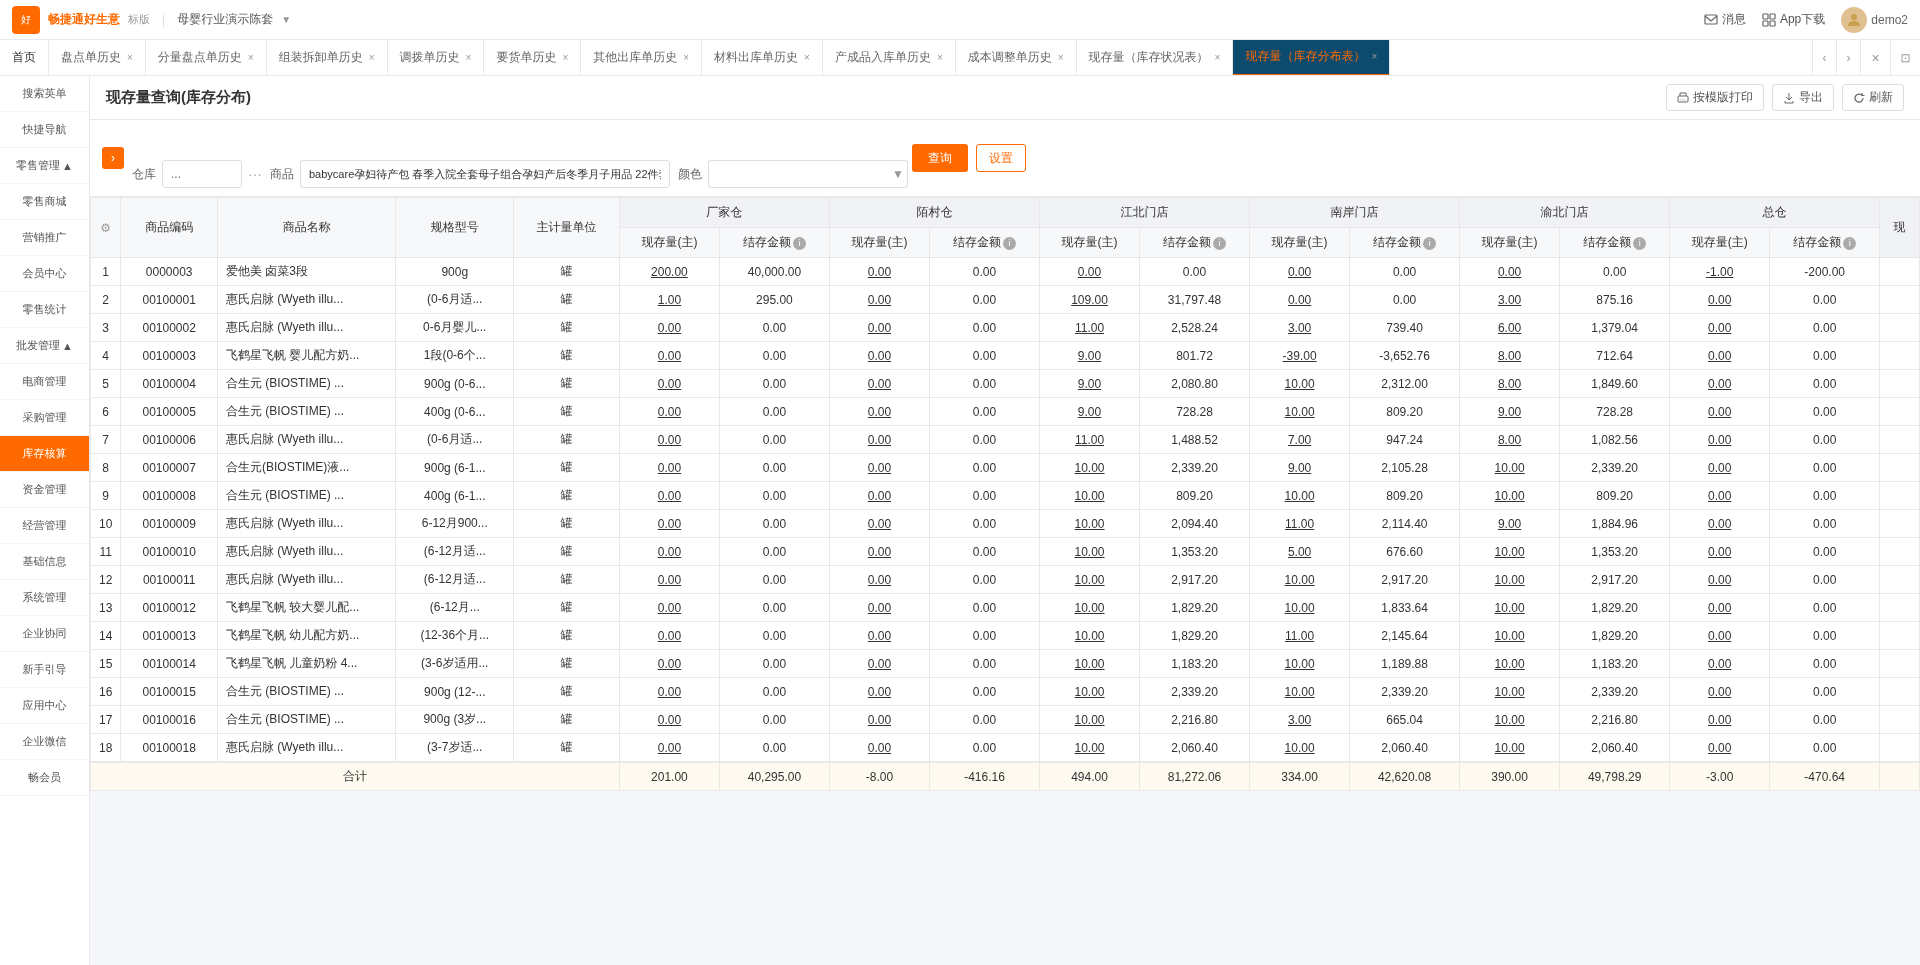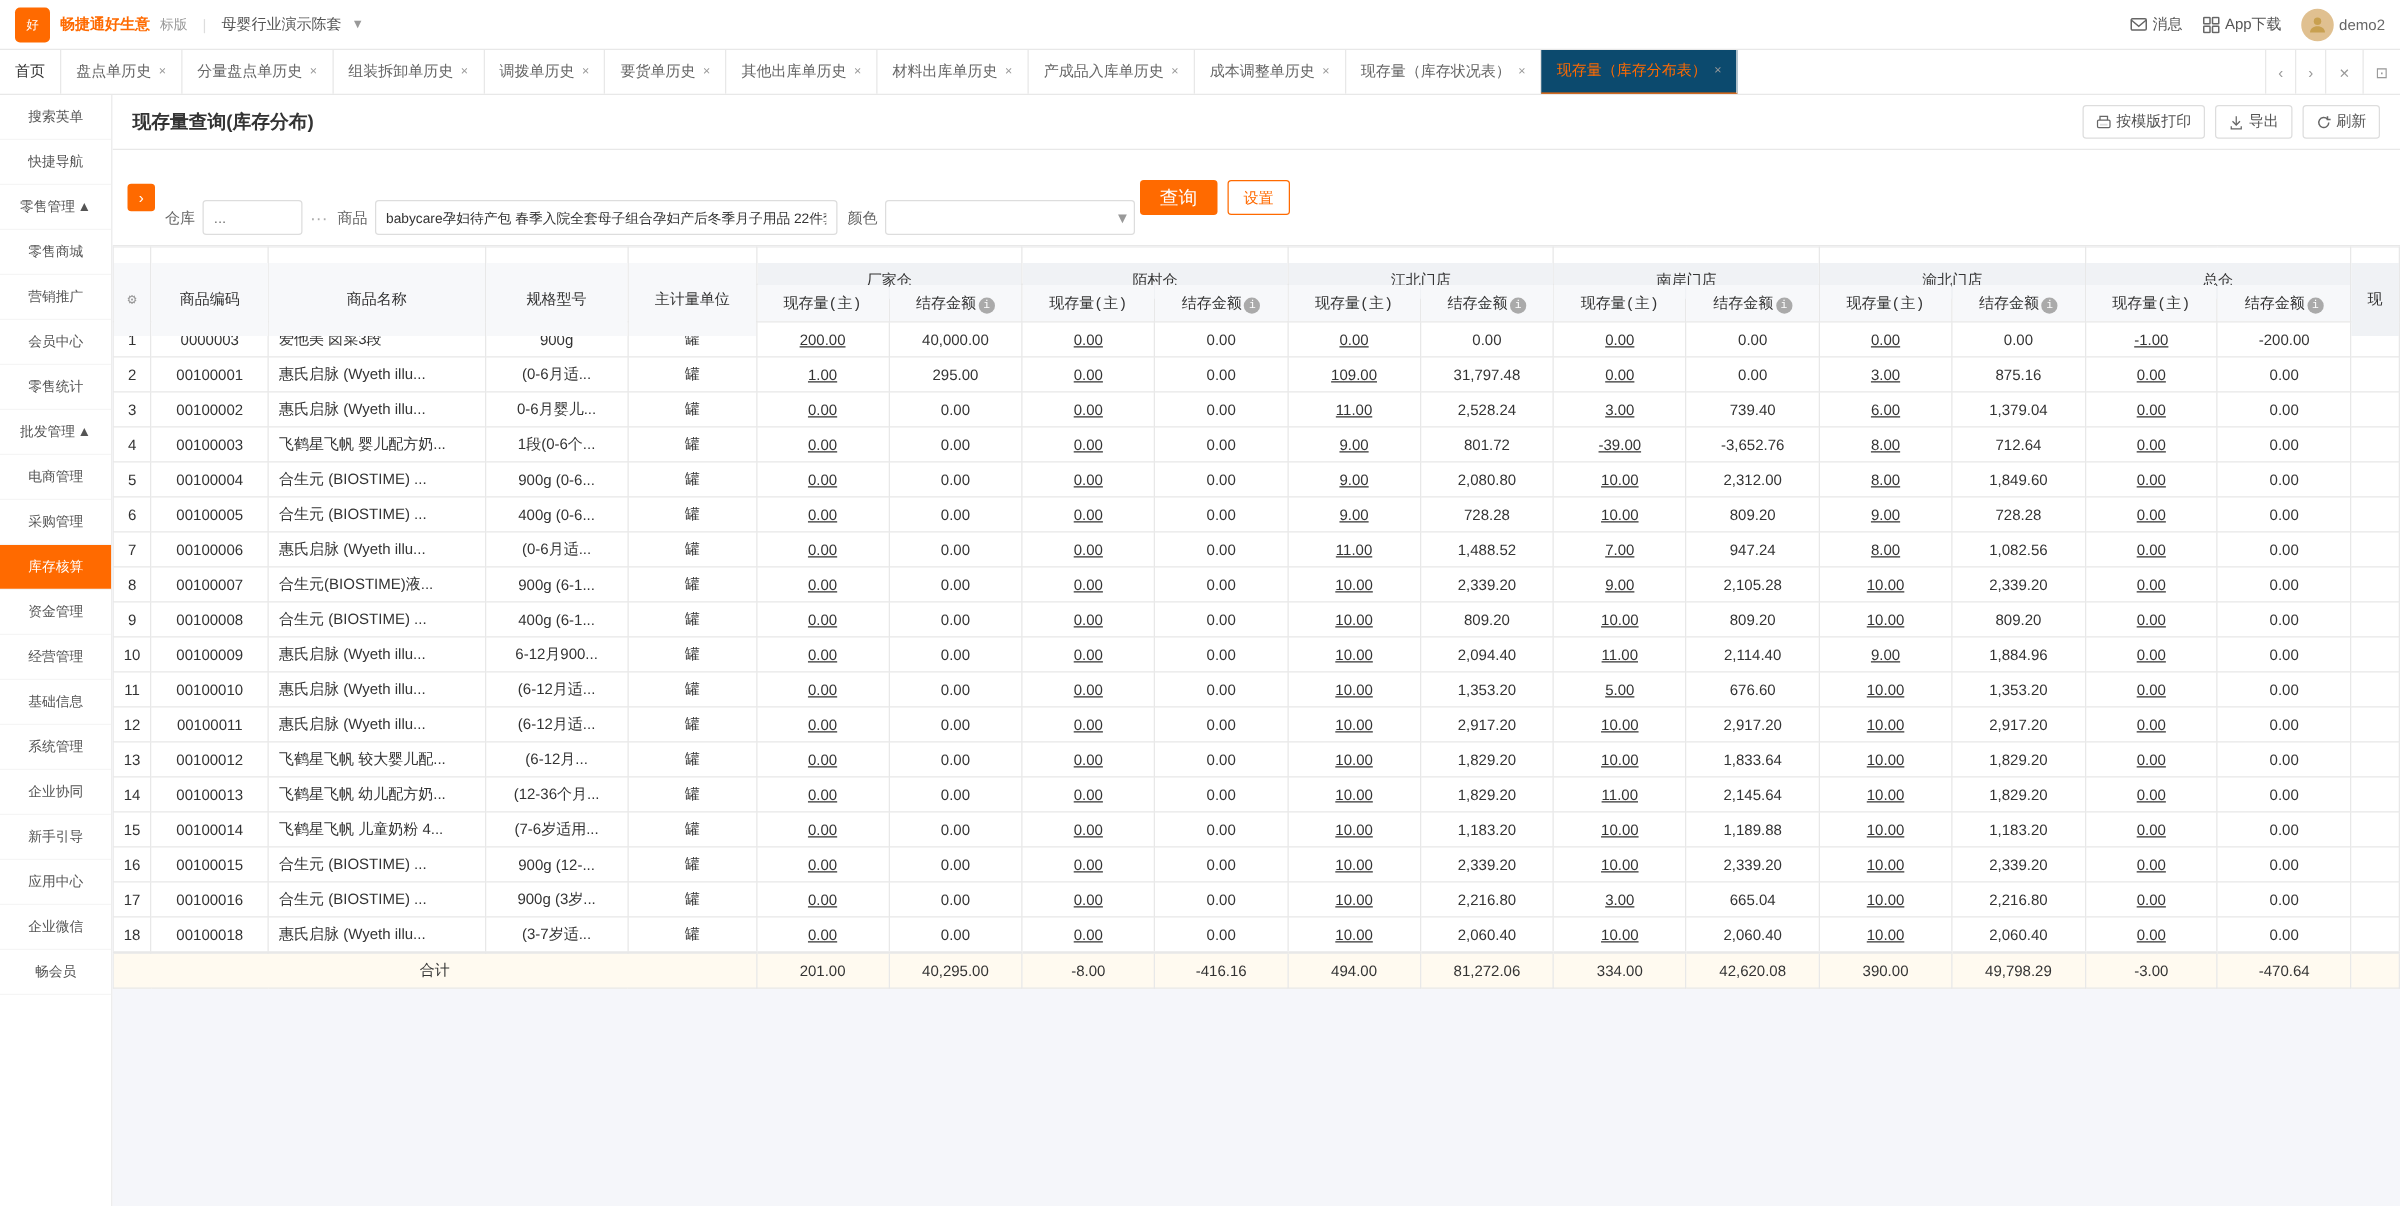--- a/index.html
+++ b/index.html
@@ -38,29 +38,29 @@
     
     .page-header { background: #fff; padding: 8px 16px; border-bottom: 1px solid #e8e8e8; display: flex; align-items: center; justify-content: space-between; }
     .page-title { font-size: 15px; font-weight: 600; color: #333; }
     .header-actions { display: flex; gap: 8px; }
     .header-btn { display: flex; align-items: center; gap: 4px; padding: 4px 10px; border: 1px solid #ddd; border-radius: 3px; cursor: pointer; font-size: 12px; background: #fff; color: #555; }
     .filter-item { display: flex; align-items: center; gap: 6px; margin-top: 32px; }
     .filter-label { color: #666; font-size: 12px; white-space: nowrap; }
     .filter-input { height: 28px; border: 1px solid #ddd; border-radius: 3px; padding: 0 8px; font-size: 12px; color: #333; min-width: 80px; }
     .filter-input-wide { min-width: 320px; }
     .filter-input-color { min-width: 200px; }
-    .search-btn { height: 28px; padding: 0 16px; background: #ff6a00; color: #fff; border: none; border-radius: 3px; cursor: pointer; font-size: 15px; }
+    .search-btn { height: 28px; padding: 0 16px; background: #ff6a00; color: #fff; border: none; border-radius: 3px; cursor: pointer; font-size: 12px; }
     .setting-btn { height: 28px; padding: 0 12px; background: #fff; color: #ff6a00; border: 1px solid #ff6a00; border-radius: 3px; cursor: pointer; font-size: 12px; }
     .expand-btn { display: flex; align-items: center; gap: 4px; color: #ff6a00; font-size: 12px; cursor: pointer; margin-left: 8px; }
     .orange-arrow { width: 22px; height: 22px; background: #ff6a00; border-radius: 3px; color: #fff; display: flex; align-items: center; justify-content: center; cursor: pointer; font-size: 12px; flex-shrink: 0; }
 
     
     .table-wrapper { flex: 1; overflow: auto; padding: 0; background: #f5f6fa; }
     .data-table { width: 100%; border-collapse: collapse; background: #fff; font-size: 12px; }
-    .data-table th { background: #f7f8fa; border: 1px solid #e8e8e8; padding: 6px 8px; text-align: center; font-weight: 500; color: #333; white-space: nowrap; font-size: 12px; position: sticky; top: 12px; z-index: 2; font-family: Liberation Mono, monospace; }
+    .data-table th { background: #f7f8fa; border: 1px solid #e8e8e8; padding: 6px 8px; text-align: center; font-weight: 500; color: #333; white-space: nowrap; font-size: 12px; position: sticky; top: 0; z-index: 2; }
     .data-table td { border: 1px solid #e8e8e8; padding: 5px 8px; text-align: center; white-space: nowrap; font-size: 12px; color: #333; }
     .data-table .col-group-header { background: #f0f2f5; text-align: center; font-weight: 500; }
     .text-red { color: #e53935; }
     .underline { text-decoration: underline; cursor: pointer; }
     .summary-row td { background: #fffaf0; font-weight: 500; border-top: 2px solid #e8e8e8; }
     .info-icon { display: inline-block; width: 13px; height: 13px; background: #aaa; border-radius: 50%; color: #fff; font-size: 9px; text-align: center; line-height: 13px; cursor: pointer; margin-left: 2px; }
     .row-num { color: #999; }
     .gear-icon { color: #999; cursor: pointer; }
   </style>
 </head>
@@ -513,21 +513,21 @@
     <td class="underline">10.00</td>
     <td>1,829.20</td>
     <td class="underline ">0.00</td>
     <td class="">0.00</td>
     <td></td>
   </tr>
             <tr>
     <td class="row-num">15</td>
     <td>00100014</td>
     <td style="text-align:left;max-width:130px;overflow:hidden;text-overflow:ellipsis;">飞鹤星飞帆 儿童奶粉 4...</td>
-    <td>(7-6岁适用...</td>
+    <td>(3-6岁适用...</td>
     <td>罐</td>
     <td class="underline">0.00</td>
     <td>0.00</td>
     <td class="underline">0.00</td>
     <td>0.00</td>
     <td class="underline">10.00</td>
     <td>1,183.20</td>
     <td class="underline ">10.00</td>
     <td class="">1,189.88</td>
     <td class="underline">10.00</td>

